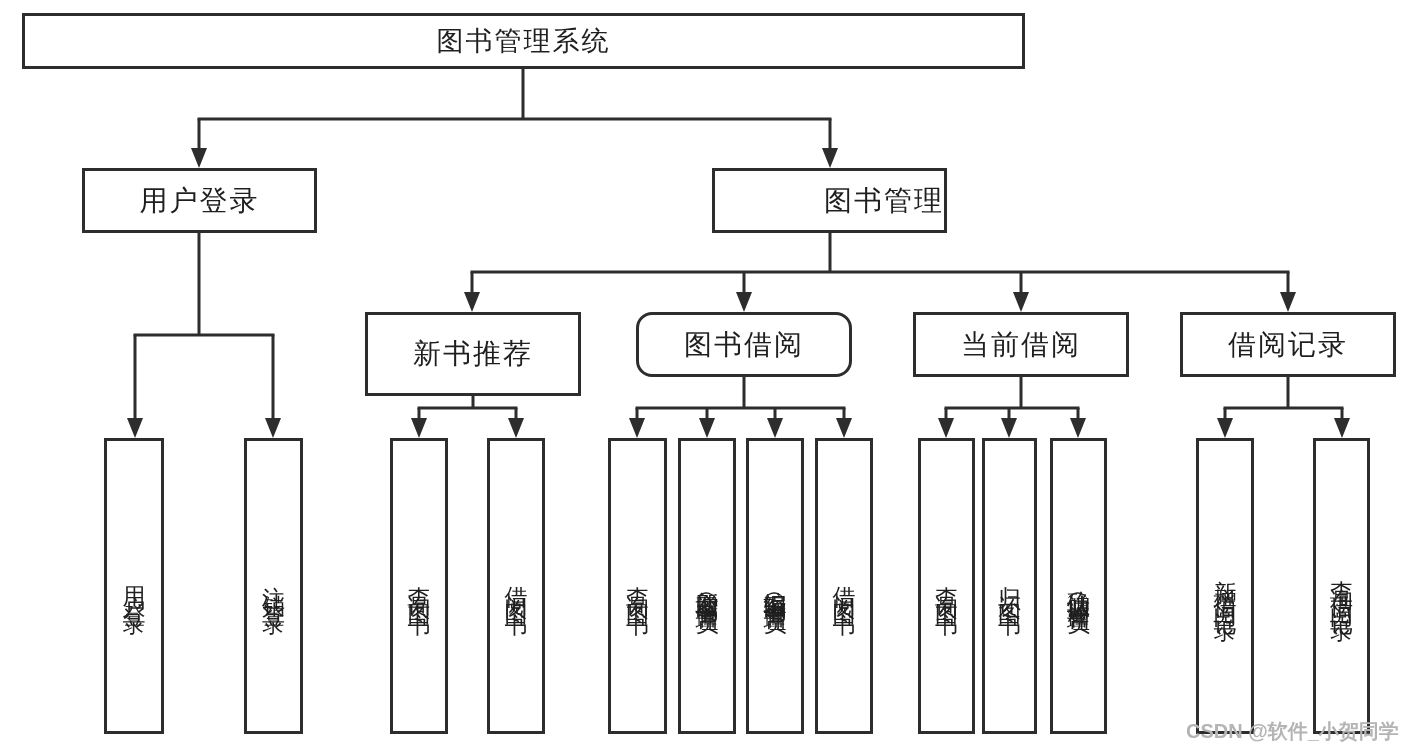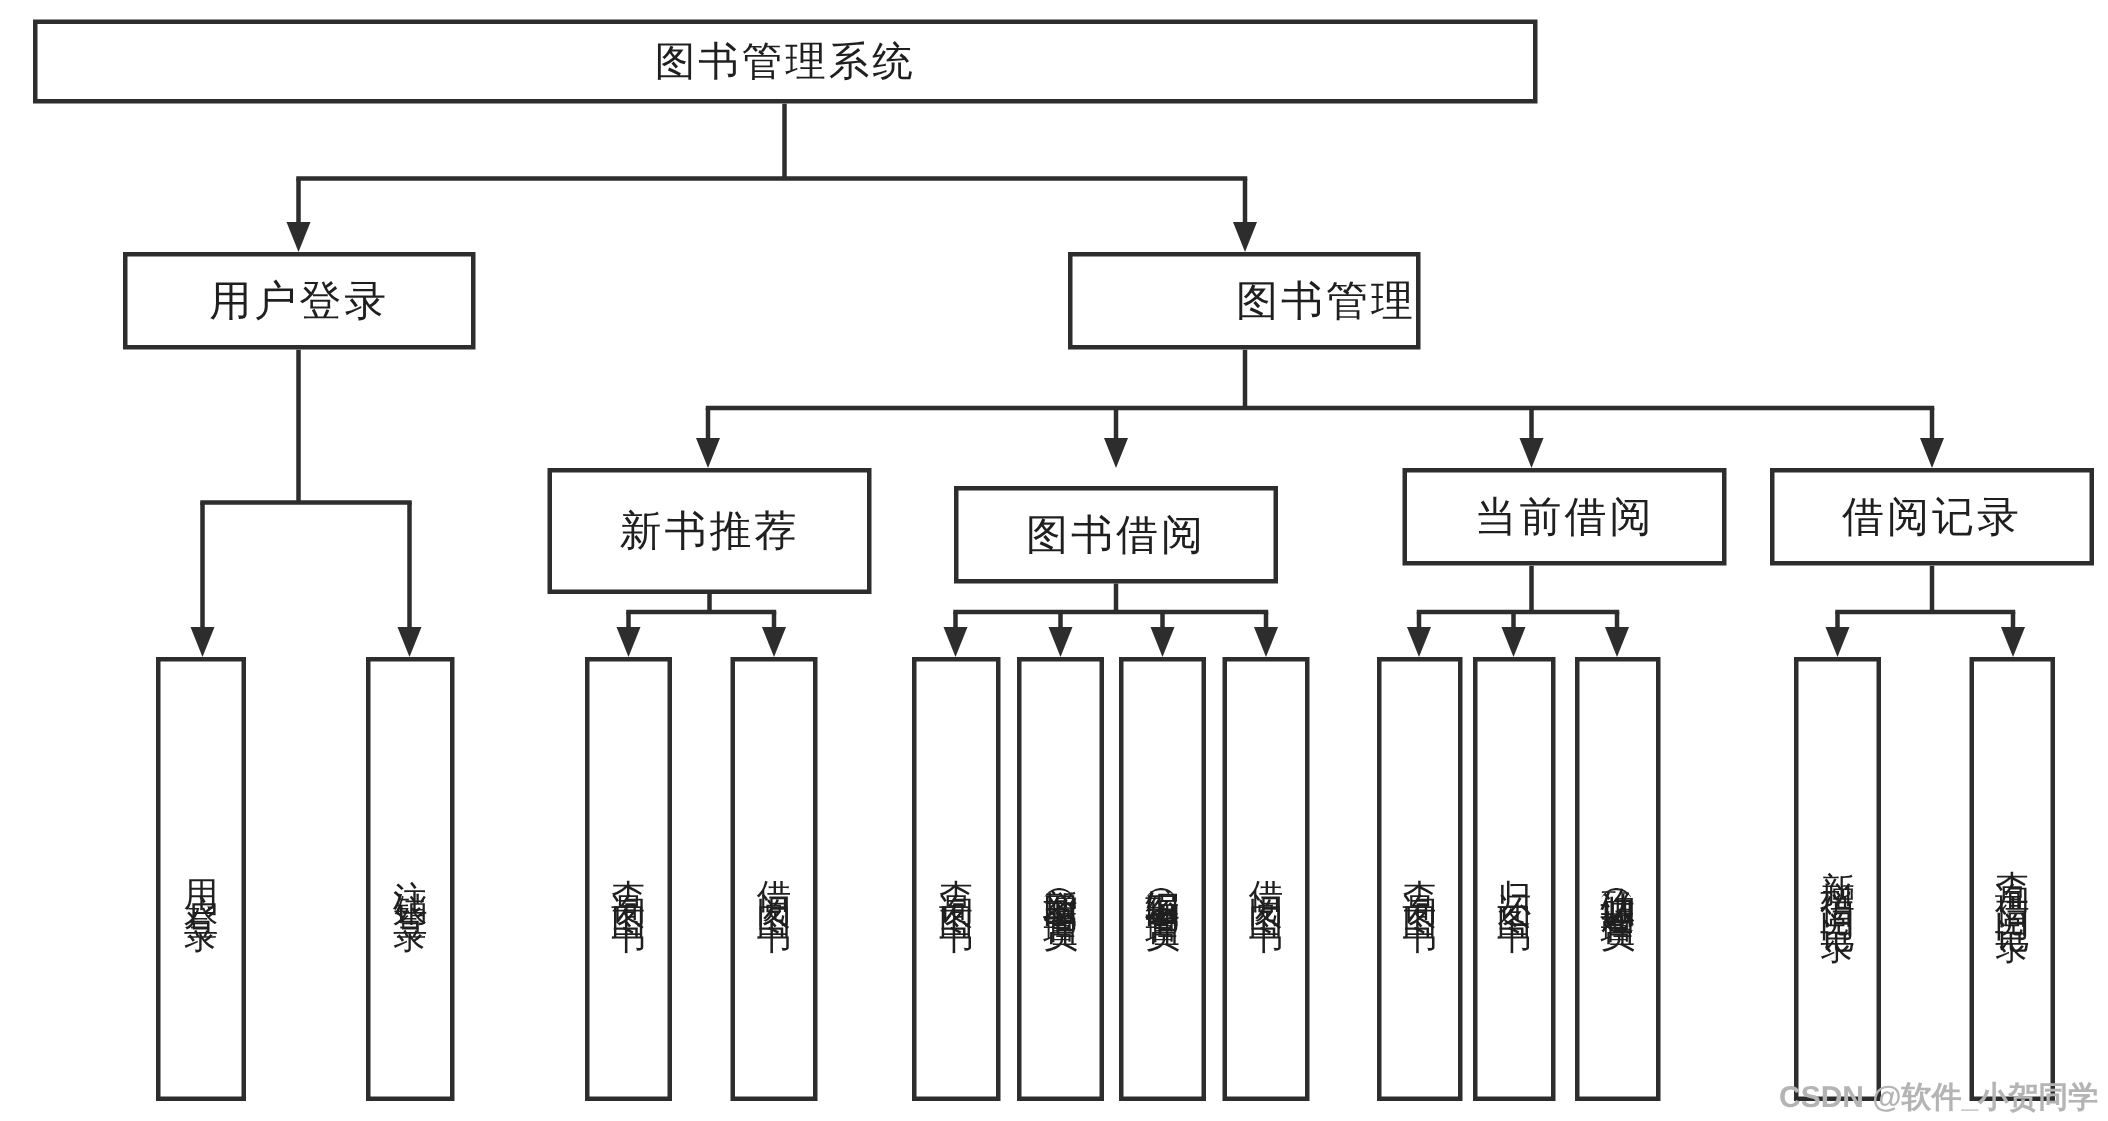--- a/index.html
+++ b/index.html
@@ -126,24 +126,24 @@
   <div class="node hnode" style="left:82px; top:168px; width:235px; height:65px;">
     <span>用户登录</span>
   </div>
   <div class="node hnode" style="left:712px; top:168px; width:235px; height:65px;justify-content:flex-end;">
     <span>图书管理</span>
   </div>
 
   <div class="node hnode" style="left:365px; top:312px; width:216px; height:84px;">
     <span>新书推荐</span>
   </div>
-  <div class="node hnode" style="left:636px; top:324px; width:216px; height:65px;">
+  <div class="node hnode" style="left:636px; top:312px; width:216px; height:65px;border-radius:16px;">
     <span>图书借阅</span>
   </div>
-  <div class="node hnode" style="left:935px; top:312px; width:216px; height:65px;">
+  <div class="node hnode" style="left:913px; top:312px; width:216px; height:65px;">
     <span>当前借阅</span>
   </div>
   <div class="node hnode" style="left:1180px; top:312px; width:216px; height:65px;">
     <span>借阅记录</span>
   </div>
 
   <div class="node vnode v4" style="left:104px; top:438px; width:60px; height:296px;">
     <span>用户登录</span>
   </div>
   <div class="node vnode v4" style="left:244px; top:438px; width:59px; height:296px;">

